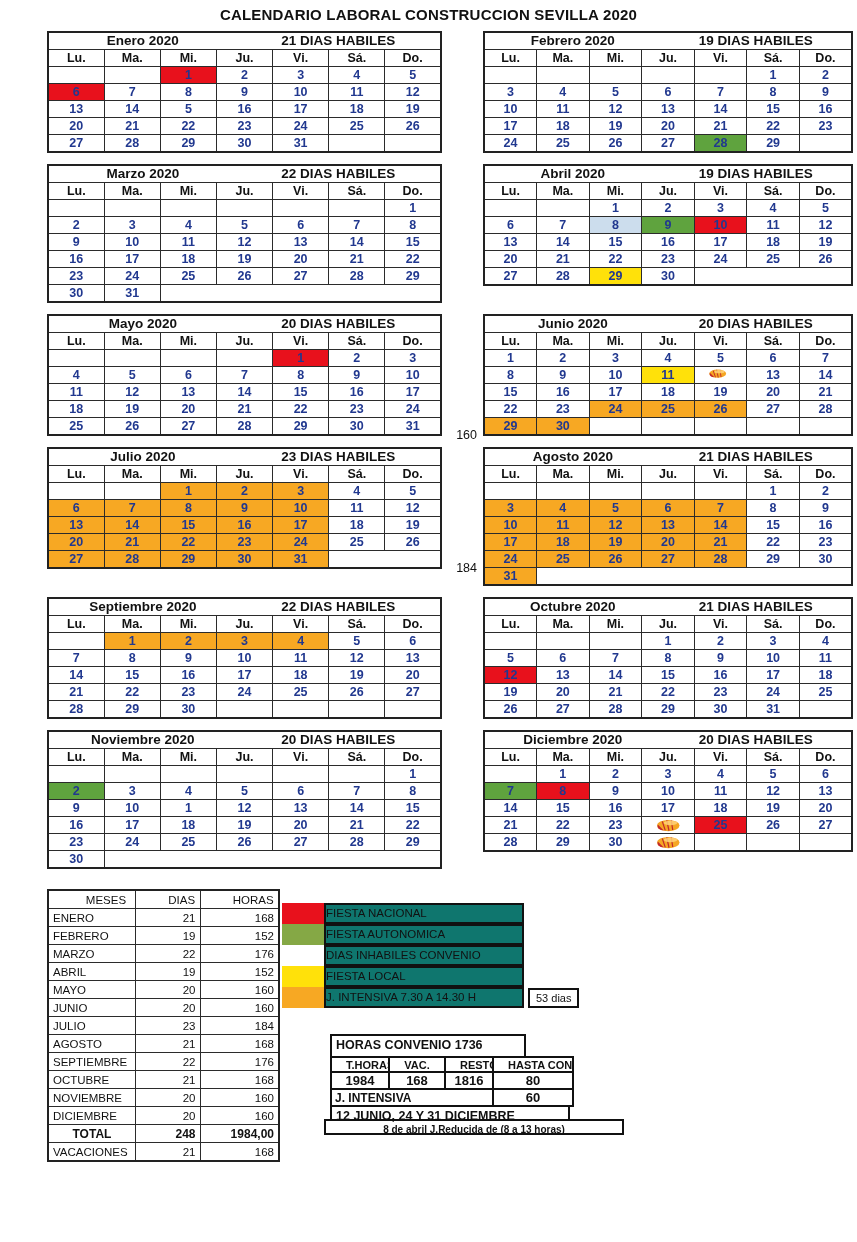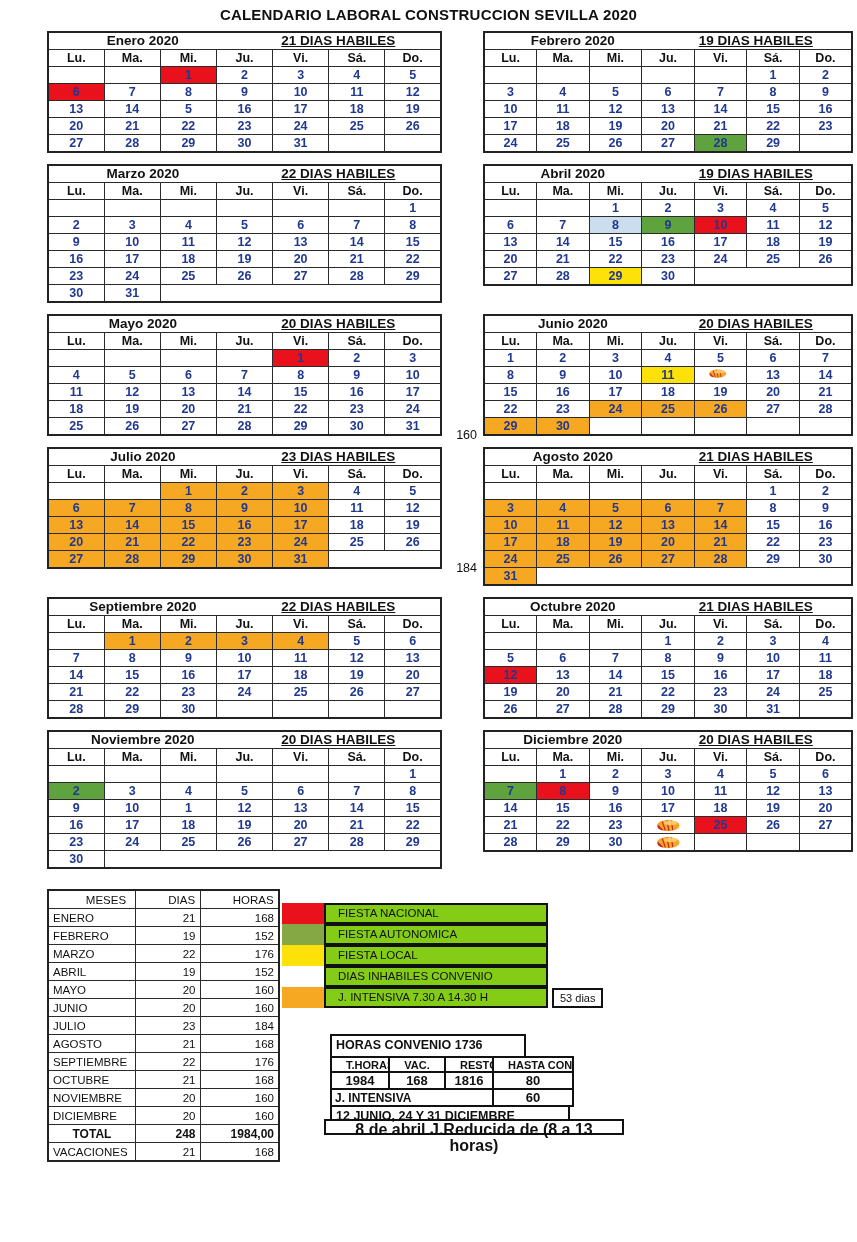--- a/index.html
+++ b/index.html
@@ -7,21 +7,21 @@
   .page-title{margin-top:6px;text-align:center;font-size:15px;font-weight:bold;letter-spacing:.2px;color:#111;}
   
   .cal-grid{display:grid;grid-template-columns:395px 370px;column-gap:41px;row-gap:11px;margin:8px 0 0 47px;align-items:start;}
   .cal{position:relative;}
   table.cal-t{border-collapse:collapse;width:100%;table-layout:fixed;border:2px solid #222;}
   .cal-t td{border:1.5px solid #2b2b2b;padding:0;height:16px;line-height:16px;text-align:center;
             font-size:12.5px;font-weight:bold;overflow:hidden;}
   .mh-cell{height:18px;}
   .mh{display:flex;align-items:center;font-size:13.5px;color:#111;}
   .mname{flex:0 0 48%;text-align:center;}
-  .mdias{flex:1;text-align:center;text-decoration:underline;}
+  .mdias{flex:1;text-align:center;}
   .wd{color:#111;font-size:12px;}
   .dc{color:var(--day_text,#21388f);}
   .dc svg{display:block;margin:-1px auto;}
   .side-label{position:absolute;left:-36px;width:30px;text-align:right;font-size:12.5px;color:#111;font-weight:normal;}
   
   .bottom{display:flex;margin:20px 0 0 47px;align-items:flex-start;}
   table.sum{border-collapse:collapse;width:233px;border:2px solid #222;}
   .sum td{border:1.8px solid #2b2b2b;font-size:11.5px;height:14px;line-height:14px;padding:1.5px 4px;color:#111;}
   .sum td.c0{width:112px;text-align:left;}
   .sum td.c1{width:42px;text-align:right;}
@@ -32,36 +32,36 @@
   .sum tr.total td.c0{text-align:center;}
   .mid-col{margin-left:2px;}
   .legend{margin-top:14px;}
   .lrow{display:flex;align-items:stretch;height:21px;}
   .sw{width:42px;flex:0 0 42px;display:flex;align-items:center;justify-content:center;}
   .sw-red{background:var(--red);}
   .sw-green{background:var(--green_legend,#85a845);}
   .sw-yellow{background:var(--yellow);}
   .sw-orange{background:var(--orange);}
   .sw-bread{background:#fff;}
-  .lbox{width:196px;border:2px solid #111;font-size:11.5px;line-height:17px;padding:0 12px;background:#84cc16;
+  .lbox{width:196px;border:2px solid #111;font-size:11.5px;line-height:17px;padding:0 0;background:#0f766e;
         margin-top:0;height:17px;white-space:nowrap;overflow:hidden;}
   .lextra{border:2px solid #111;font-size:11px;line-height:16px;height:16px;padding:0 6px;margin-left:4px;margin-top:1px;white-space:nowrap;}
   .convenio{margin-left:48px;margin-top:26px;font-weight:bold;}
   .cv-box{border:2px solid #111;box-sizing:border-box;background:#fff;}
   .cv-title{width:196px;font-size:12.5px;padding:1px 4px;height:24px;line-height:16px;}
   .cv-row{display:flex;margin-top:-2px;}
   .cv-row span{border:2px solid #111;box-sizing:border-box;margin-left:-2px;text-align:center;overflow:hidden;white-space:nowrap;}
   .cv-row span:first-child{margin-left:0;}
   .ch{font-size:11px;height:17px;line-height:13px;padding:1px 14px;}
   .cv-vals span{font-size:13px;height:19px;line-height:15px;}
   .w1{width:60px;} .w2{width:58px;} .w3{width:50px;} .w4{width:82px;}
   .ci-l{width:164px;text-align:left !important;font-size:12px;height:19px;line-height:15px;padding:1px 3px;}
   .ci-v{width:82px;font-size:13px;height:19px;line-height:15px;}
   .cv-note1{width:240px;font-size:12.5px;padding:1px 4px;height:16px;line-height:16px;margin-top:-2px;}
-  .cv-note2{width:300px;font-size:16px;text-align:center;padding:1px 4px;height:16px;line-height:16px;margin-top:-2px;margin-left:-6px;}
+  .cv-note2{width:300px;font-size:10px;text-align:center;padding:1px 4px;height:16px;line-height:16px;margin-top:-2px;margin-left:-6px;}
 </style>
 </head>
 <body>
 
 <div class="page-title">CALENDARIO LABORAL CONSTRUCCION SEVILLA 2020</div>
 
 <div class="cal-grid">
     <div class="cal">
       <table class="cal-t">
         <tbody>
@@ -1004,26 +1004,26 @@
     <div class="legend">
       <div class="lrow">
         <span class="sw sw-red"></span>
         <span class="lbox">FIESTA NACIONAL</span>
       </div>
       <div class="lrow">
         <span class="sw sw-green"></span>
         <span class="lbox">FIESTA AUTONOMICA</span>
       </div>
       <div class="lrow">
+        <span class="sw sw-bread"></span>
+        <span class="lbox">DIAS INHABILES CONVENIO</span>
+      </div>
+      <div class="lrow">
         <span class="sw sw-yellow"></span>
         <span class="lbox">FIESTA LOCAL</span>
-      </div>
-      <div class="lrow">
-        <span class="sw sw-bread"></span>
-        <span class="lbox">DIAS INHABILES CONVENIO</span>
       </div>
       <div class="lrow">
         <span class="sw sw-orange"></span>
         <span class="lbox">J. INTENSIVA 7.30 A 14.30 H</span>
         <span class="lextra">53 dias</span>
       </div>
     </div>
 
     <div class="convenio">
       <div class="cv-box cv-title">HORAS CONVENIO 1736</div>

